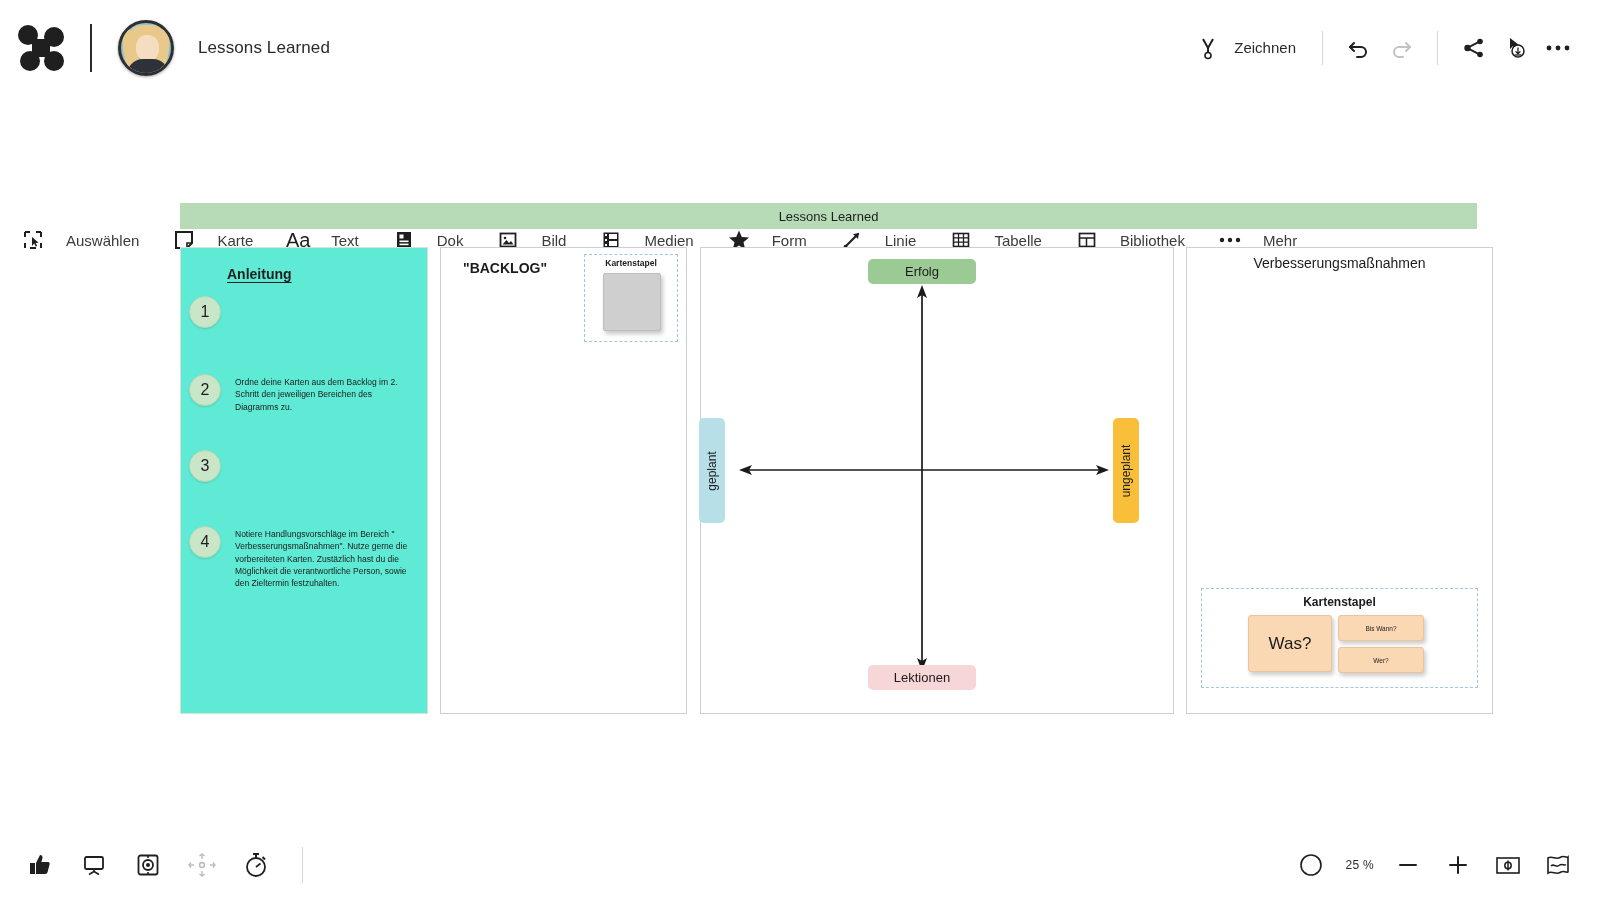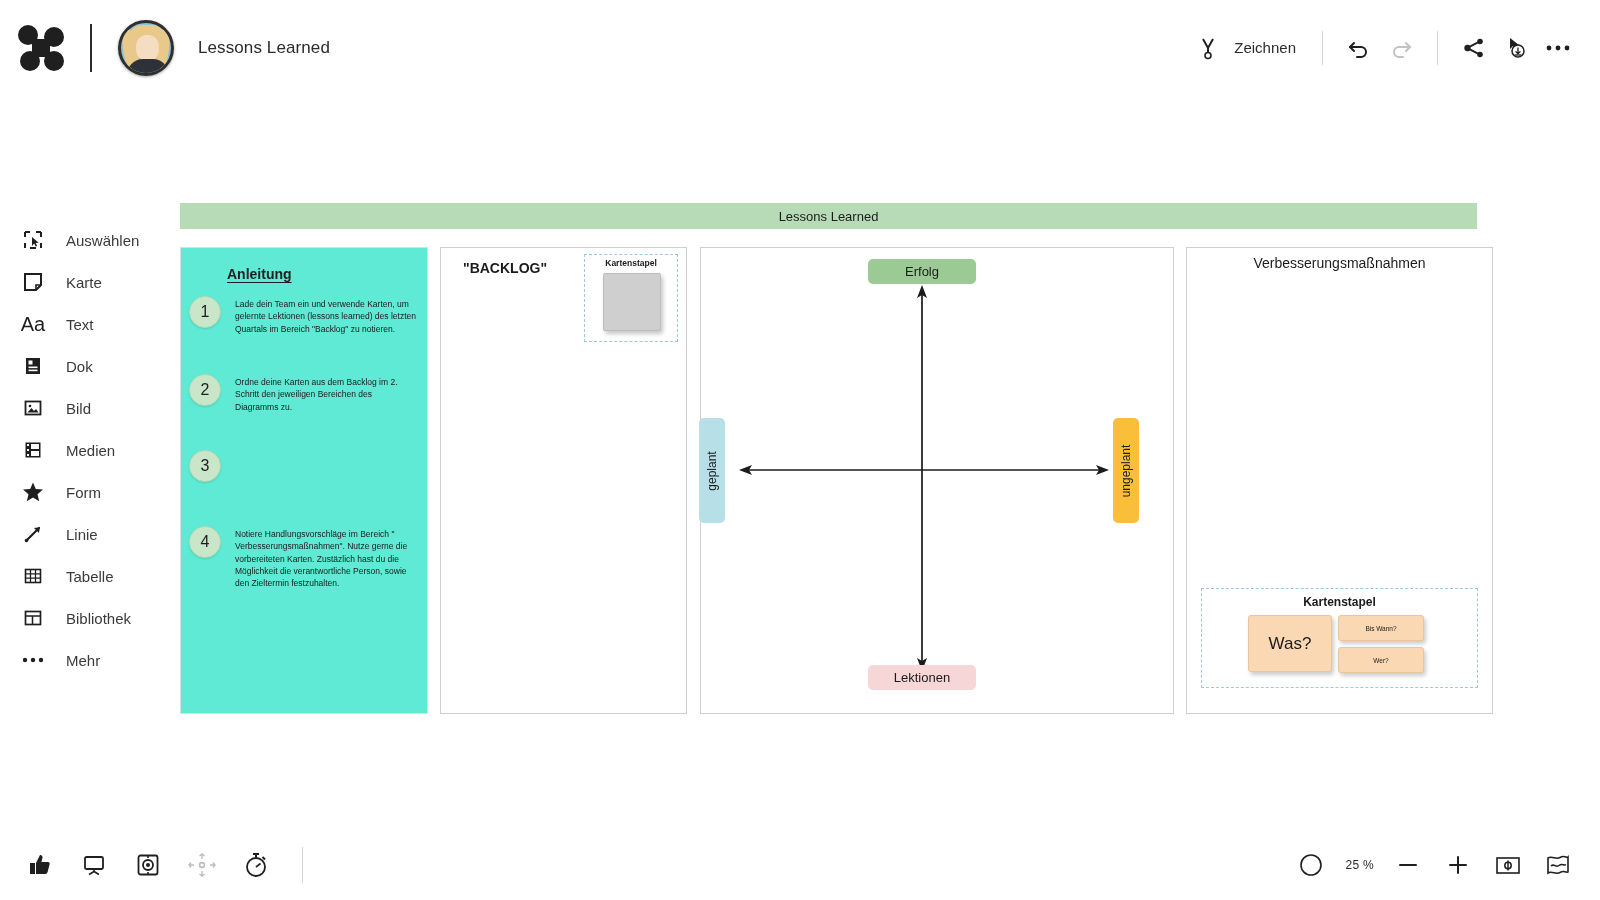--- a/index.html
+++ b/index.html
@@ -65,21 +65,21 @@
   .tb-btn {
     display:flex; align-items:center; justify-content:center;
     height:40px; min-width:40px; color:#2b2b2b;
   }
   .tb-label { font-size: 15px; color:#2b2b2b; padding: 0 10px 0 4px; }
   .tb-sep { width:1px; height:34px; background:#d4d4d4; margin: 0 14px; }
 
   
   #sidebar {
     position:absolute; left:0; top:225px; width:165px;
-    display:flex; flex-direction:column; gap: 12px;
+    display:flex; flex-direction:row; gap: 12px;
   }
   .side-item {
     display:flex; align-items:center; height:30px; padding-left:22px; gap:22px;
   }
   .side-ico { width:22px; height:22px; display:flex; align-items:center; justify-content:center; color:#1f1f1f; }
   .side-label { font-size:15px; color:#3b3b3b; }
 
   
   #board { position:absolute; left:0; top:0; width:1600px; height:900px; }
 
@@ -399,21 +399,20 @@
 
   <div id="banner">
     <span>Lessons Learned</span>
   </div>
 
   <div class="panel" id="panel-anleitung">
     <div id="anleitung-title">Anleitung</div>
 
     <div class="step" id="step1">
       <div class="step-num">1</div>
-      <div class="step-txt">Lade dein Team ein und verwende Karten, um gelernte Lektionen (lessons learned) des letzten Quartals im Bereich "Backlog" zu notieren.</div>
     </div>
     <div class="step" id="step2">
       <div class="step-num">2</div>
       <div class="step-txt">Ordne deine Karten aus dem Backlog im 2. Schritt den jeweiligen Bereichen des Diagramms zu.</div>
     </div>
     <div class="step" id="step3">
       <div class="step-num">3</div>
     </div>
     <div class="step" id="step4">
       <div class="step-num">4</div>

